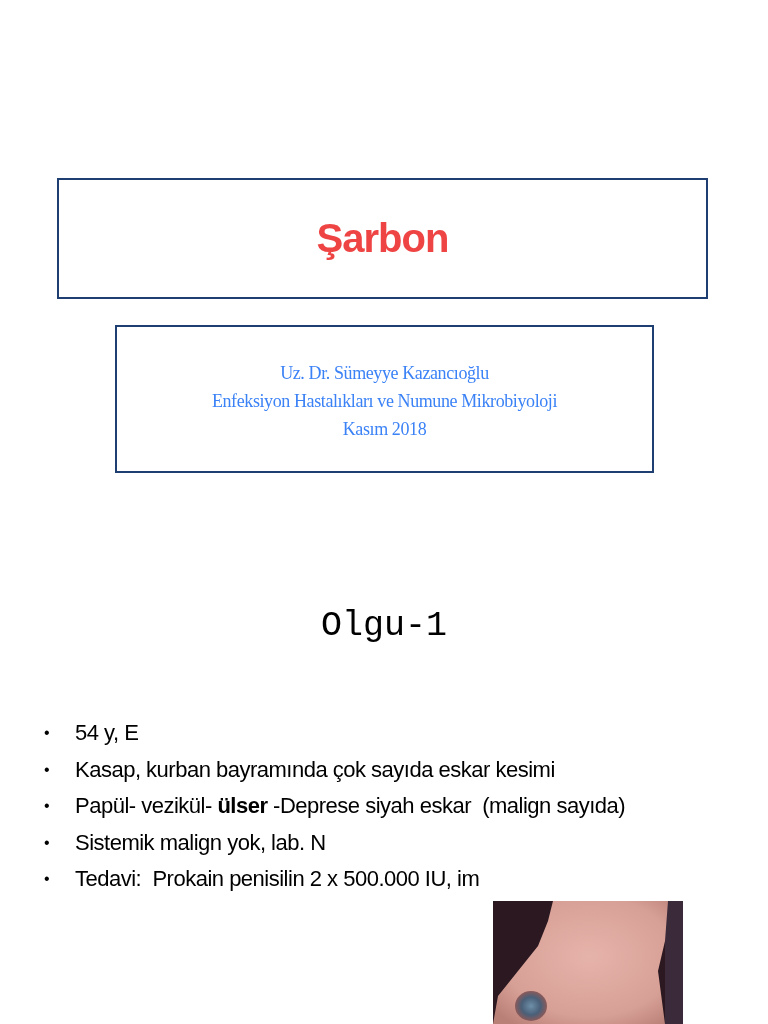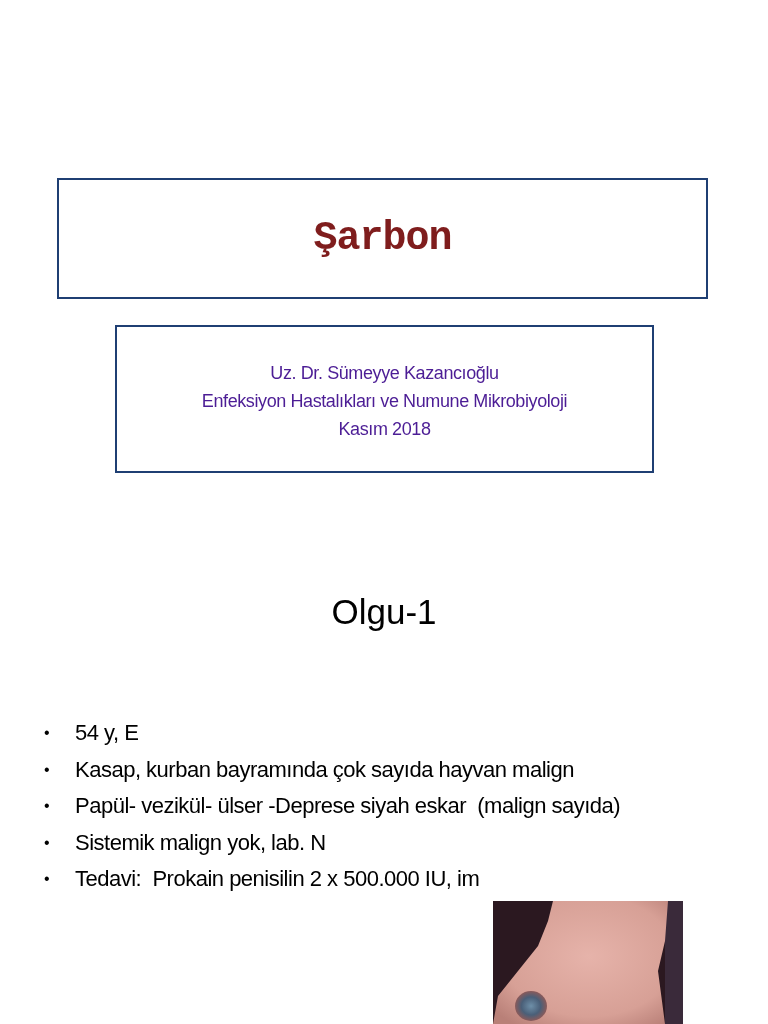--- a/index.html
+++ b/index.html
@@ -7,48 +7,48 @@
       width: 768px; height: 1024px; overflow: hidden;
       background: #ffffff; position: relative;
       font-family: "Liberation Sans", sans-serif;
     }
     .title-box {
       position: absolute; left: 57px; top: 178px; width: 651px; height: 121px;
       border: 2px solid #1f3f73; box-sizing: border-box;
       display: flex; align-items: center; justify-content: center;
     }
     .title-text {
-      font-family: Liberation Mono, monospace; font-weight: bold;
-      font-size: 40px; color: #7f1d1d; letter-spacing: -1px;
+      font-family: Liberation Sans, sans-serif; font-weight: bold;
+      font-size: 40px; color: #ef4444; letter-spacing: -1px;
     }
     .subtitle-box {
       position: absolute; left: 115px; top: 325px; width: 539px; height: 148px;
       border: 2px solid #1f3f73; box-sizing: border-box;
       display: flex; flex-direction: column; align-items: center; justify-content: center;
       padding-top: 4px;
     }
     .subtitle-line {
-      font-family: Liberation Sans, sans-serif; font-size: 18px; color: #4c1d95;
+      font-family: Liberation Serif, serif; font-size: 18px; color: #3b82f6;
       line-height: 28px; white-space: nowrap; letter-spacing: -0.4px;
     }
     .section-title {
-      position: absolute; left: 0; top: 592px; width: 768px; text-align: center;
-      font-family: Liberation Sans, sans-serif; font-size: 35px; color: #000;
+      position: absolute; left: 0; top: 606px; width: 768px; text-align: center;
+      font-family: Liberation Mono, monospace; font-size: 35px; color: #000;
     }
     .bullets {
       position: absolute; left: 44px; top: 715px; margin: 0; padding: 0; list-style: none;
     }
     .bullets li {
       display: flex; align-items: center; height: 36.5px;
       font-size: 22px; color: #000; white-space: nowrap; letter-spacing: -0.5px;
     }
     .bullet-dot {
       width: 31px; font-size: 16px; flex: none;
     }
-    .bold { font-weight: normal; }
+    .bold { font-weight: bold; }
     .photo {
       position: absolute; left: 493px; top: 901px; width: 190px; height: 123px;
       overflow: hidden; background: #2a1a20;
     }
   </style>
 </head>
 <body>
 
 <div class="title-box">
   <span class="title-text">Şarbon</span>
@@ -62,21 +62,21 @@
 
 <div class="section-title">Olgu-1</div>
 
 <ul class="bullets">
   <li>
     <span class="bullet-dot">•</span>
     <span>54 y, E</span>
   </li>
   <li>
     <span class="bullet-dot">•</span>
-    <span>Kasap, kurban bayramında çok sayıda hayvan malign</span>
+    <span>Kasap, kurban bayramında çok sayıda eskar kesimi</span>
   </li>
   <li>
     <span class="bullet-dot">•</span>
     <span><span>Papül- vezikül- </span><span class="bold">ülser</span><span style="white-space:pre"> -Deprese siyah eskar  (malign sayıda)</span></span>
   </li>
   <li>
     <span class="bullet-dot">•</span>
     <span>Sistemik malign yok, lab. N</span>
   </li>
   <li>

